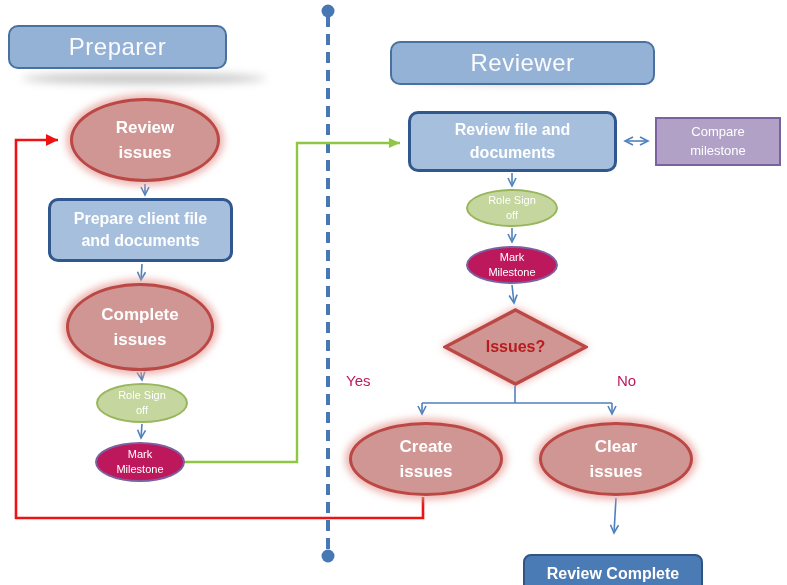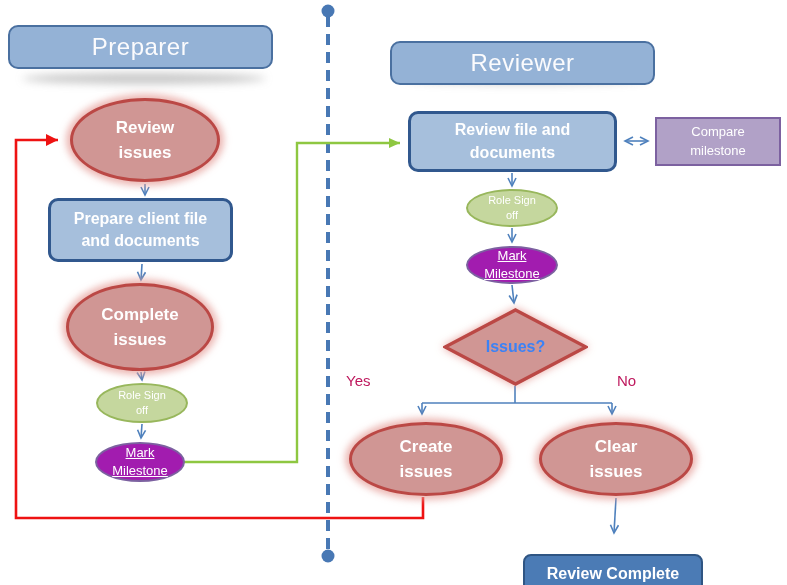--- a/index.html
+++ b/index.html
@@ -13,27 +13,27 @@
        filter:blur(4px);}
   .procbox{background:#a6bfdc;border:3px solid #31588e;border-radius:10px;
        font-weight:bold;font-size:16px;line-height:1.4;}
   .darkbox{background:#4b7bb5;border:2px solid #2f5583;border-radius:8px;
        font-weight:bold;font-size:16px;}
   .rellipse{background:#d09694;border:3px solid #bb4845;border-radius:50%;
        font-weight:bold;font-size:17px;line-height:1.5;
        box-shadow:0 0 7px 4px rgba(230,160,155,0.75);}
   .gellipse{background:#c5d79e;border:2px solid #98b75c;border-radius:50%;
        font-size:11px;line-height:1.35;}
-  .pellipse{background:#a21caf;border:2px solid #7c61a0;border-radius:50%;
-       font-size:13px;line-height:1.35;text-decoration:underline;}
+  .pellipse{background:#be185d;border:2px solid #7c61a0;border-radius:50%;
+       font-size:11px;line-height:1.35;}
   .prect{background:#b1a1c7;border:2px solid #7c61a0;font-size:13px;line-height:1.45;}
   .diamond{background:transparent;}
   .diamond svg{position:absolute;left:0;top:0;width:100%;height:100%;
        filter:drop-shadow(0 0 4px rgba(228,150,145,0.85));}
-  .diamond .dlabel{position:relative;font-weight:bold;font-size:16px;color:#3b82f6;}
+  .diamond .dlabel{position:relative;font-weight:bold;font-size:16px;color:#b91c1c;}
   .branch-label{position:absolute;color:#be185d;font-size:15px;}
   .connector-layer{position:absolute;left:0;top:0;width:787px;height:585px;}
 </style>
 </head>
 <body>
 
 <div class="canvas">
 
   <div class="hdr-shadow" style="left:22px;top:73px;width:244px;height:11px;"></div>
   <div class="hdr-shadow" style="left:404px;top:73px;width:244px;height:11px;"></div>
@@ -79,21 +79,21 @@
       <path d="M625,141 L648,141" marker-start="url(#mBlueRev)" marker-end="url(#mBlue)"></path>
 
       <path d="M616,498 L614,533" marker-end="url(#mBlue)"></path>
     </g>
 
     <path d="M183,462 L297,462 L297,143 L400,143" stroke="#8ec741" stroke-width="2.4" fill="none" marker-end="url(#mGreen)"></path>
 
     <path d="M423,497 L423,518 L16,518 L16,140 L58,140" stroke="#ee1212" stroke-width="2.6" fill="none" marker-end="url(#mRed)"></path>
   </svg>
 
-  <div class="node hdr" style="left:8px;top:25px;width:265px;height:44px;">
+  <div class="node hdr" style="left:8px;top:25px;width:219px;height:44px;">
     <span>Preparer</span>
   </div>
   <div class="node hdr" style="left:390px;top:25px;width:265px;height:44px;margin-top:16px;">
     <span>Reviewer</span>
   </div>
 
   <div class="node rellipse" style="left:70px;top:98px;width:150px;height:84px;padding:0 30px;">
     <span>Review issues</span>
   </div>
 

